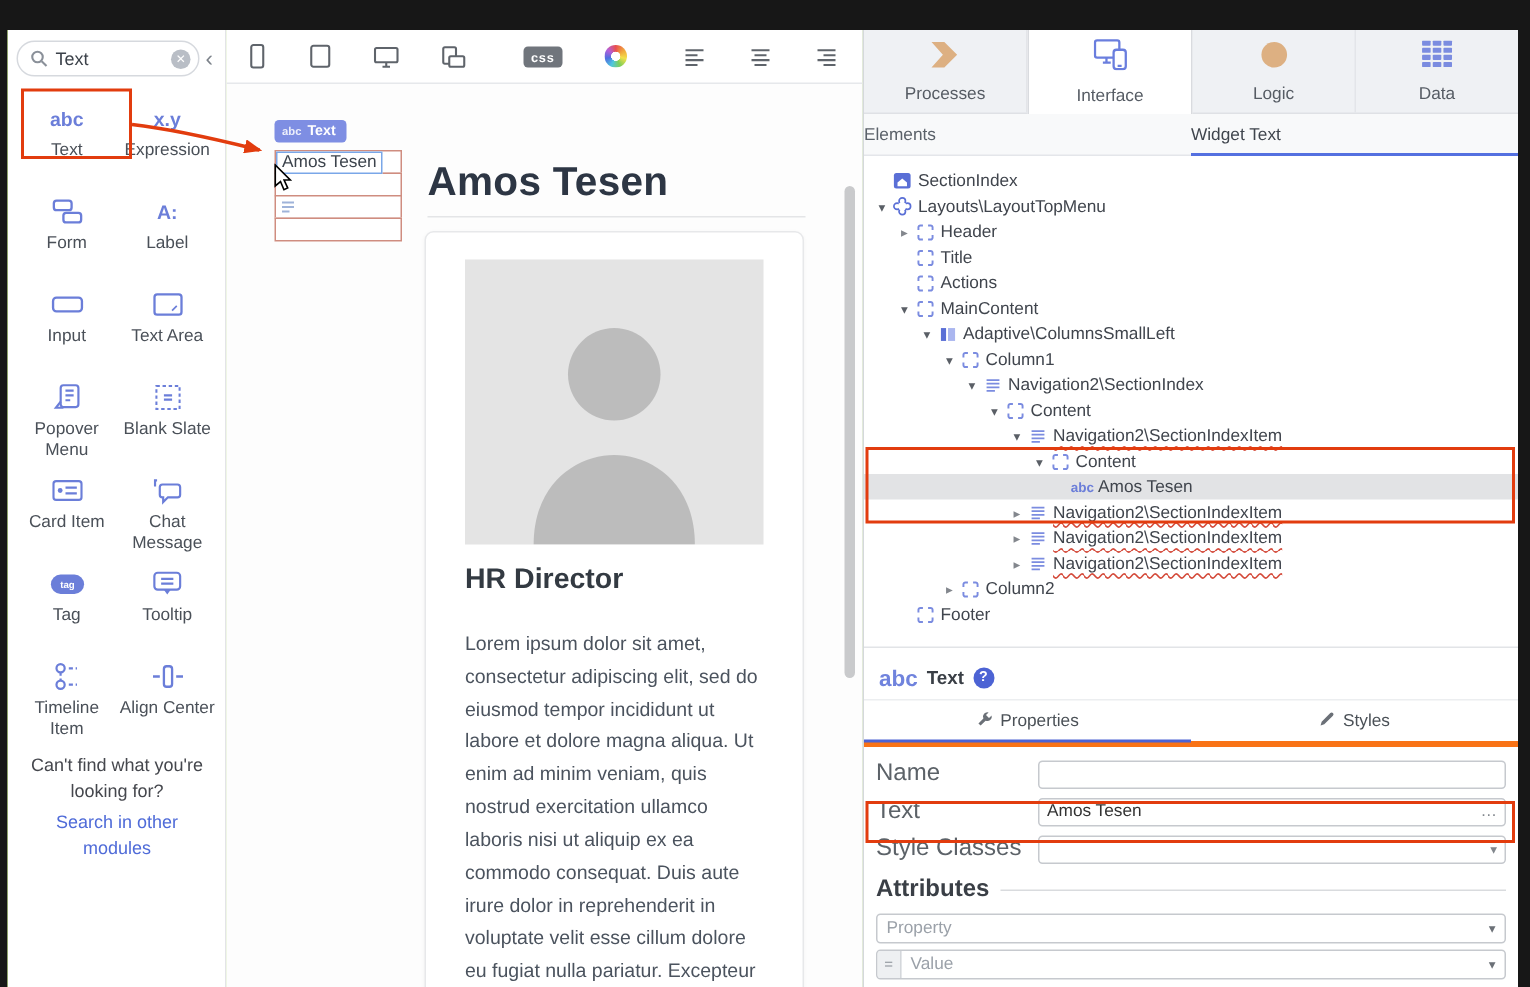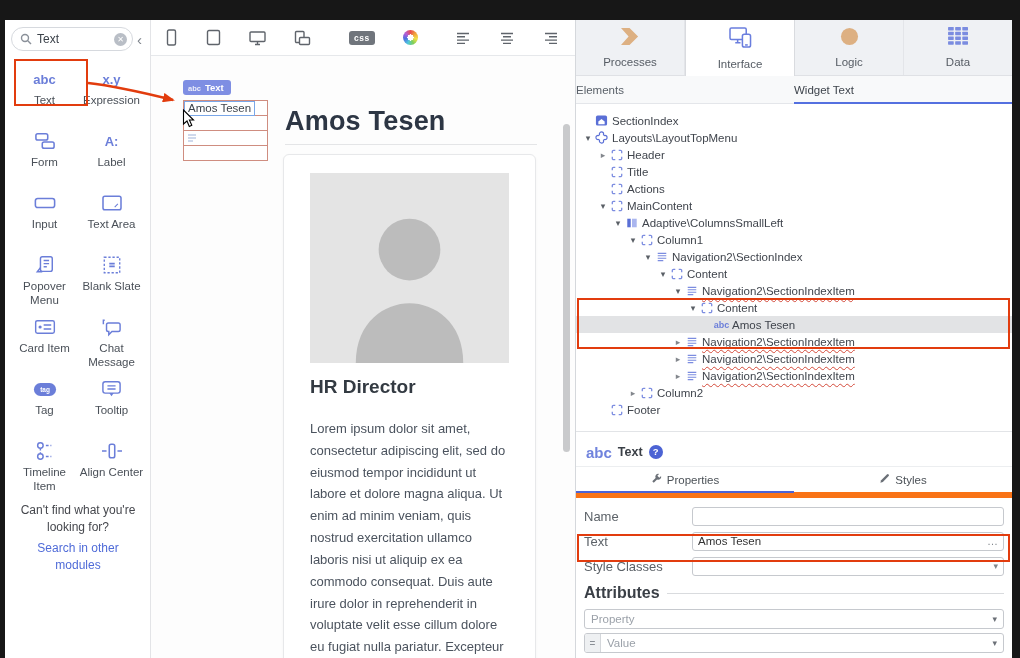--- a/index.html
+++ b/index.html
@@ -74,26 +74,26 @@
   .t-icon { width:15px; display:flex; align-items:center; justify-content:center; flex:none; }
   .t-label { margin-left:3px; }
   .warn { text-decoration:underline; text-decoration-style:wavy; text-decoration-color:#d44a3a; text-decoration-thickness:1px; text-underline-offset:2.5px; }
   .abc-mini { font-size:9px; font-weight:700; color:#6b7ed9; }
 
   .prop-panel { position:absolute; top:411px; left:0; right:0; bottom:0; border-top:1px solid #e2e4e7; background:#fff; }
   .widget-header { height:34px; display:flex; align-items:center; padding:6px 10px 0 10px; gap:6px; }
   .wh-abc { font-size:15px; font-weight:700; color:#7083dd; }
   .wh-type { font-size:12.5px; font-weight:700; color:#3a3f46; }
   .help-badge { width:14px; height:14px; border-radius:50%; background:#4c63d4; color:#fff; font-size:9.5px; font-weight:700; text-align:center; line-height:14px; }
-  .prop-tabs { height:32px; display:flex; border-bottom:6px solid #f97316; border-top:1px solid #eceef0; }
+  .prop-tabs { height:32px; display:flex; border-bottom:4px solid #f97316; border-top:1px solid #eceef0; }
   .prop-tab { flex:1; display:flex; align-items:center; justify-content:center; gap:5px; font-size:11.5px; color:#4b5157; position:relative; cursor:pointer; }
   .prop-tab.active::after { content:""; position:absolute; left:0; right:0; bottom:-1px; height:2px; background:#4c63d4; }
   .prop-rows { padding:8px 8px 0 8px; }
   .prop-row { display:flex; align-items:center; height:20px; margin-bottom:5px; }
-  .prop-row label { width:108px; font-size:13px; color:#5c6268; flex:none; }
+  .prop-row label { width:108px; font-size:16px; color:#5c6268; flex:none; }
   .prop-input { flex:1; height:19px; border:1px solid #c6c9ce; border-radius:3px; background:#fff; display:flex; align-items:center; padding:0 5px; font-size:11.5px; color:#333; }
   .prop-input .suffix { margin-left:auto; color:#82878d; font-size:11px; }
   .attr-header { display:flex; align-items:center; margin:8px 0 7px 0; }
   .attr-header .ah-label { font-size:16px; font-weight:700; color:#3a3f46; }
   .attr-header .ah-line { flex:1; height:1px; background:#d9dbde; margin-left:7px; }
   .attr-select { display:flex; align-items:center; height:20px; border:1px solid #c6c9ce; border-radius:3px; background:#fff; margin-bottom:4px; font-size:11.5px; overflow:hidden; }
   .attr-select .ph { color:#9ba1a9; padding-left:6px; }
   .attr-select .caret { margin-left:auto; color:#6b7077; font-size:9px; padding-right:6px; }
   .attr-prefix { width:16px; height:100%; background:#eef0f2; border-right:1px solid #d4d7db; color:#8a8f96; font-size:10px; display:flex; align-items:center; justify-content:center; flex:none; }
 

